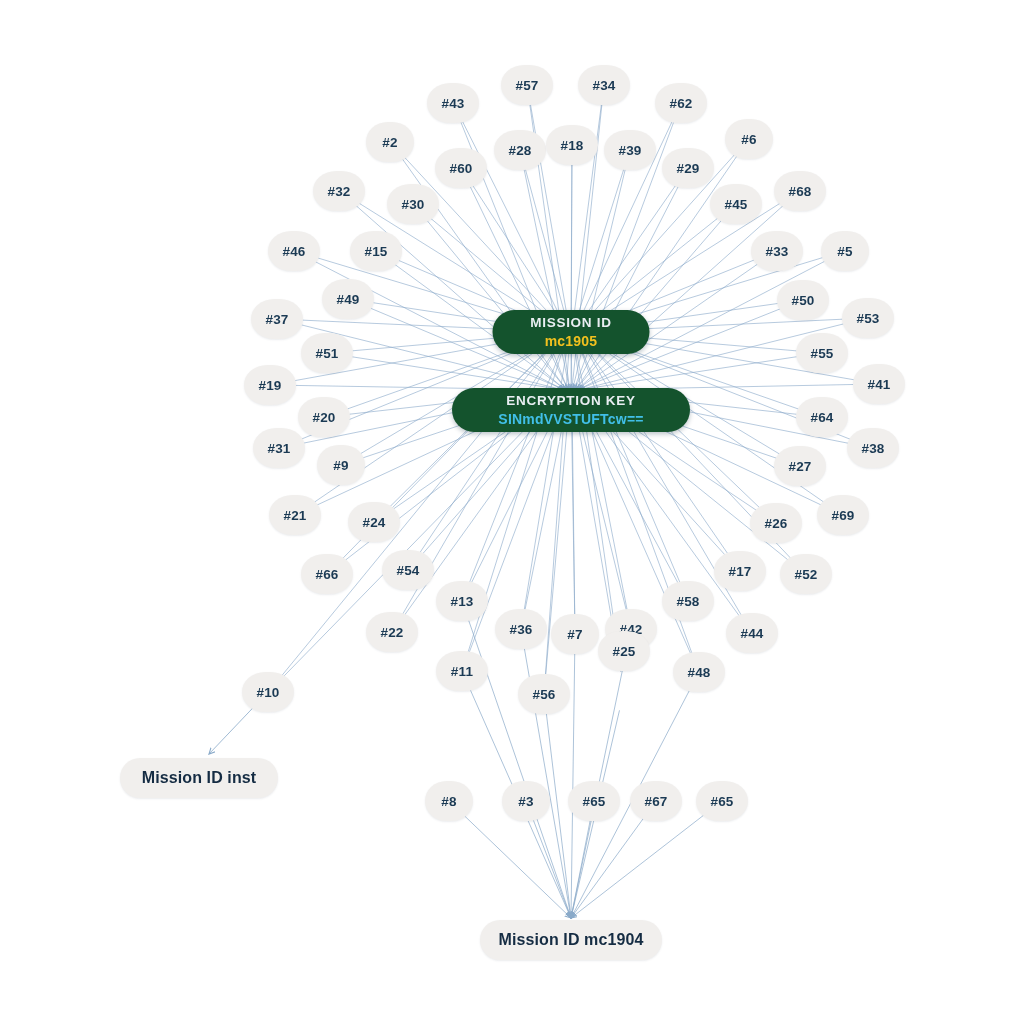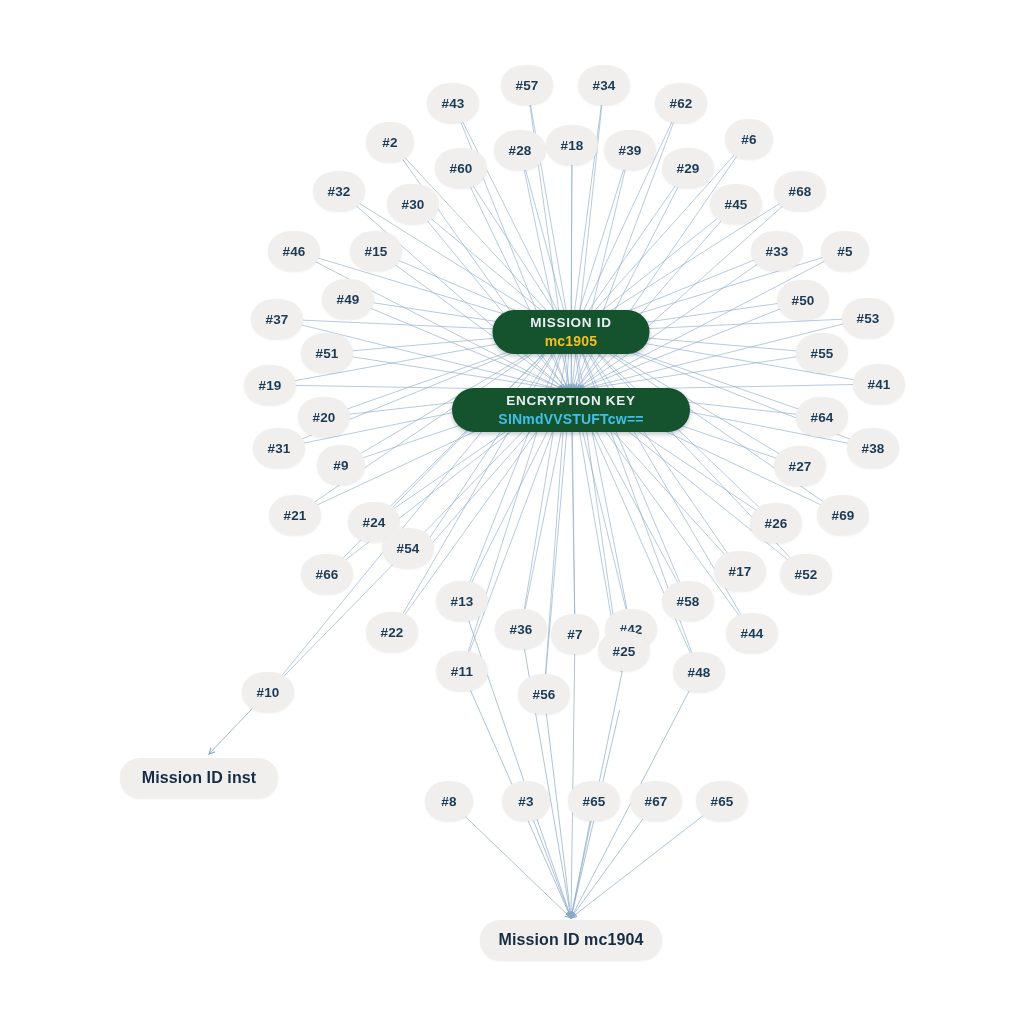--- a/index.html
+++ b/index.html
@@ -334,21 +334,21 @@
       </div>
       <div class="node peripheral" style="left: 374px; top: 522px; width: 52px; height: 40px;">
         <span>#24</span>
       </div>
       <div class="node peripheral" style="left: 776px; top: 523px; width: 52px; height: 40px;">
         <span>#26</span>
       </div>
       <div class="node peripheral" style="left: 327px; top: 574px; width: 52px; height: 40px;">
         <span>#66</span>
       </div>
-      <div class="node peripheral" style="left: 408px; top: 548px; width: 52px; height: 40px;">
+      <div class="node peripheral" style="left: 408px; top: 570px; width: 52px; height: 40px;">
         <span>#54</span>
       </div>
       <div class="node peripheral" style="left: 740px; top: 571px; width: 52px; height: 40px;">
         <span>#17</span>
       </div>
       <div class="node peripheral" style="left: 806px; top: 574px; width: 52px; height: 40px;">
         <span>#52</span>
       </div>
       <div class="node peripheral" style="left: 462px; top: 601px; width: 52px; height: 40px;">
         <span>#13</span>

